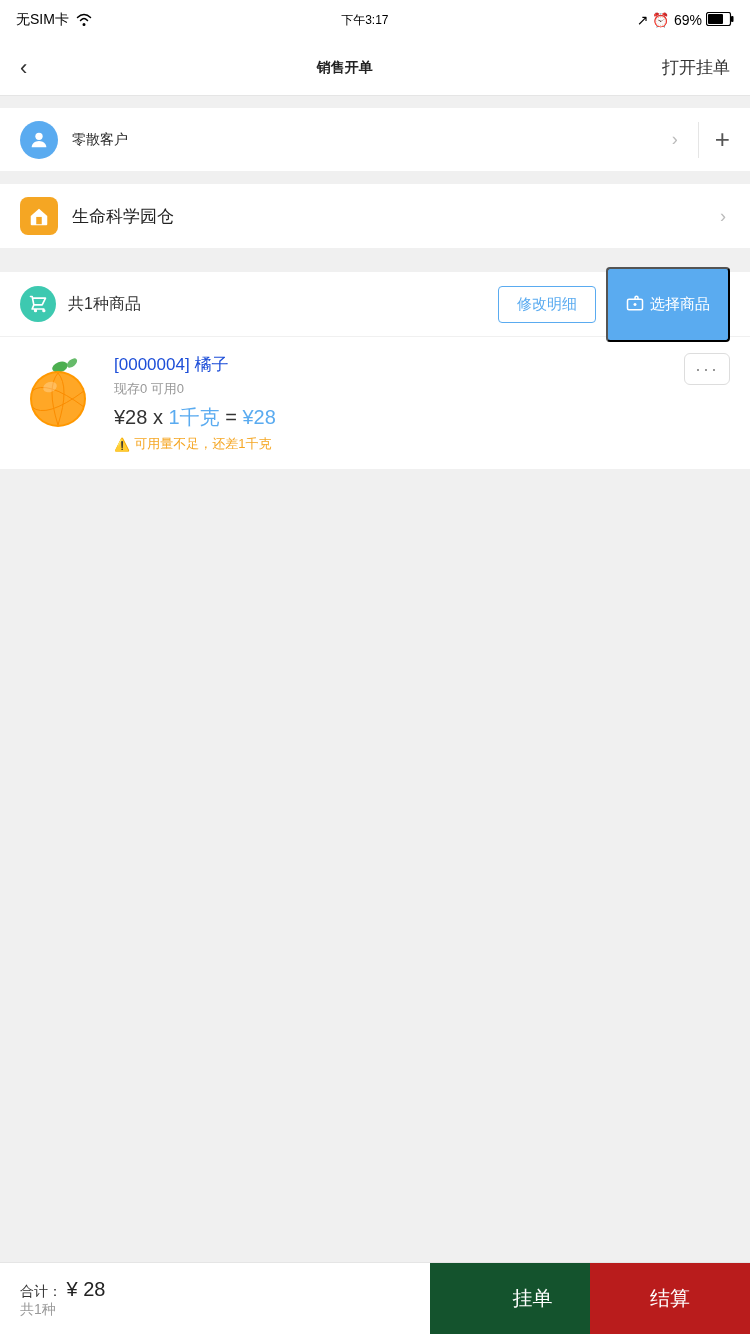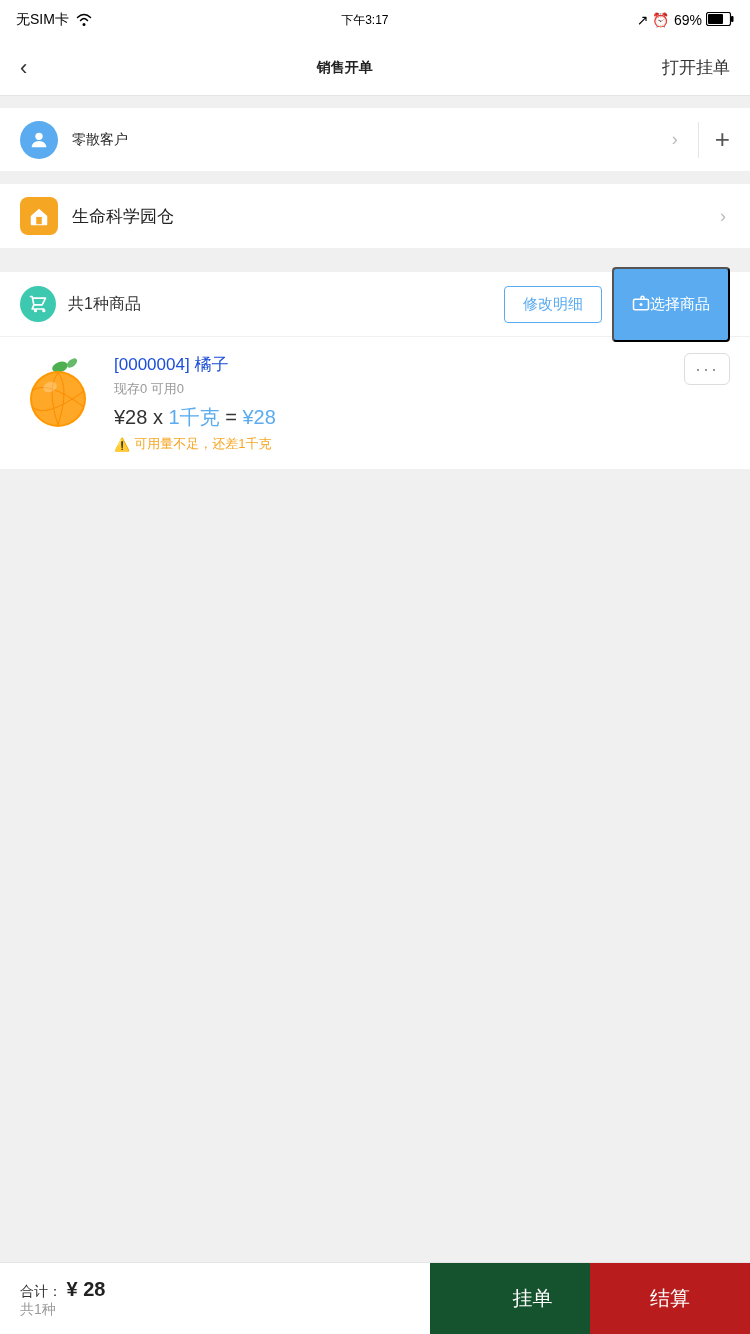--- a/index.html
+++ b/index.html
@@ -186,20 +186,21 @@
     }
     .btn-select-product {
       background: #5aabf0;
       color: #fff;
       font-size: 15px;
       padding: 25px 18px;
       border-radius: 4px;
       cursor: pointer;
       display: flex;
       align-items: center;
+      gap: 6px;
     }
 
     
     .product-item {
       background: #fff;
       display: flex;
       padding: 16px 20px;
       margin-top: 1px;
       align-items: flex-start;
     }
@@ -264,21 +265,21 @@
       background: #fff;
       border-top: 1px solid #e5e5e5;
     }
     .bottom-total {
       flex: 1;
       padding: 0 20px;
     }
     .total-amount {
       font-size: 20px;
       color: #222;
-      font-weight: 700;
+      font-weight: 400;
     }
     .total-label {
       font-size: 14px;
       color: #333;
     }
     .total-count {
       font-size: 14px;
       color: #999;
     }
     .btn-hang {

